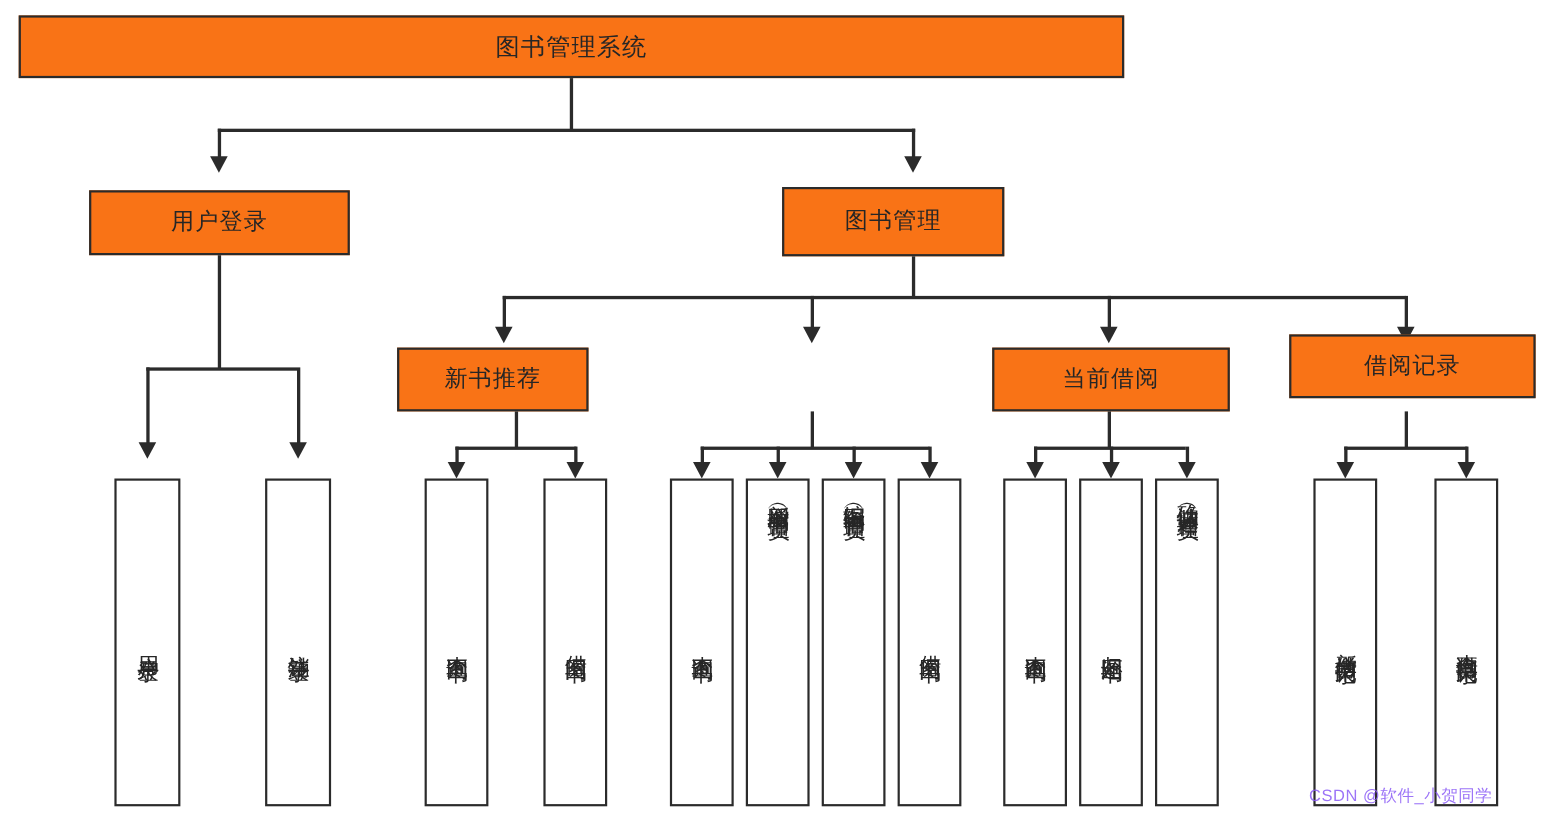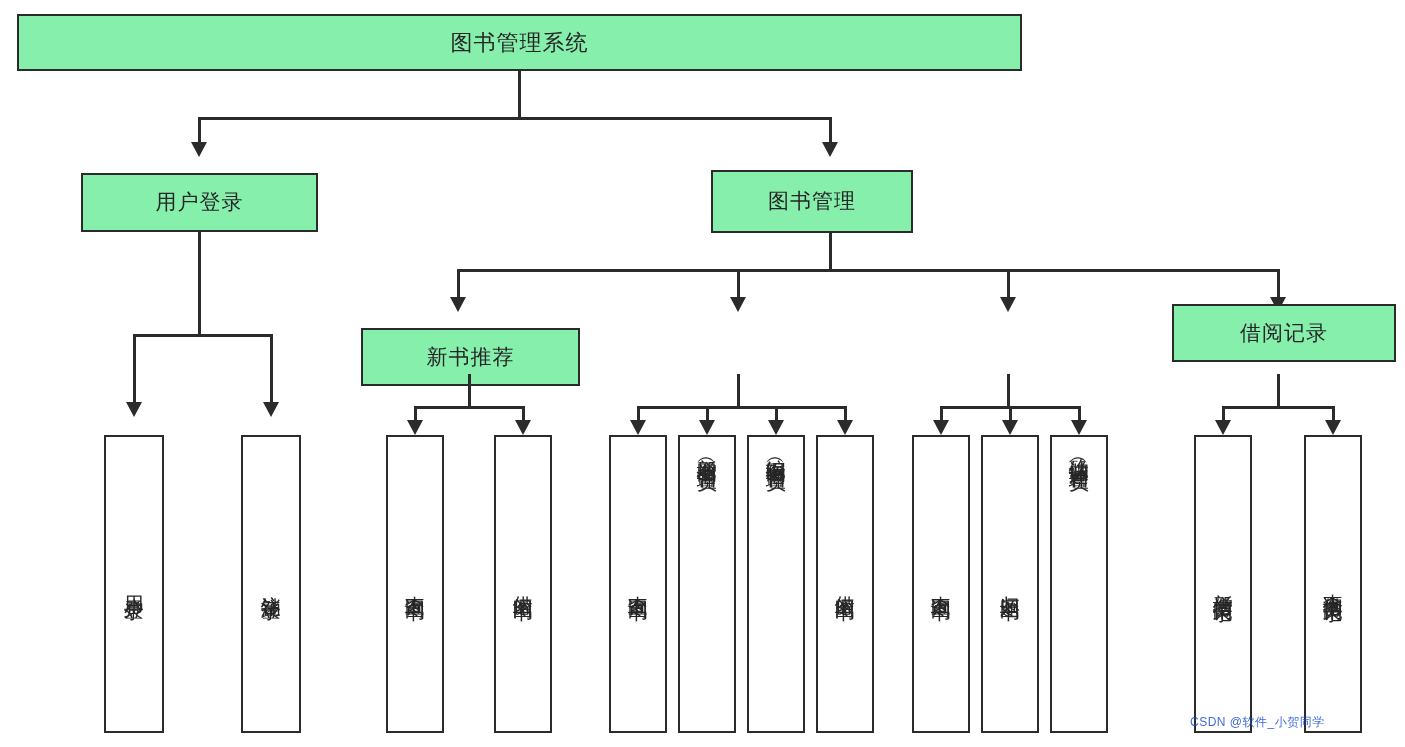--- a/index.html
+++ b/index.html
@@ -12,21 +12,21 @@
     position:relative;
     width:1405px;
     height:747px;
     background:#ffffff;
     overflow:hidden;
   }
   
   .node{
     position:absolute;
     box-sizing:border-box;
-    background:#86efac;
+    background:#f97316;
     border:2.5px solid #2b2b2b;
     display:flex;
     align-items:center;
     justify-content:center;
     text-align:center;
   }
   .node .lbl{
     font-size:21px;
     line-height:1.15;
     letter-spacing:1px;
@@ -63,22 +63,22 @@
   .arrow{
     position:absolute;
     width:0;height:0;
     border-left:8px solid transparent;
     border-right:8px solid transparent;
     border-top:15px solid #2b2b2b;
   }
   
   #watermark{
     position:absolute;
-    font-size:12px;
-    color:#1d4ed8;
+    font-size:15px;
+    color:#8b5cf6;
     letter-spacing:0.5px;
     white-space:nowrap;
     opacity:.85;
   }
 </style>
 </head>
 <body>
 
 <div id="canvas">
 
@@ -121,22 +121,25 @@
 
   <div class="ln vln" style="left:457px;top:269px;height:30px;"></div>
   <div class="arrow" style="left:450px;top:297px;"></div>
   <div class="ln vln" style="left:737px;top:269px;height:30px;"></div>
   <div class="arrow" style="left:730px;top:297px;"></div>
   <div class="ln vln" style="left:1007px;top:269px;height:30px;"></div>
   <div class="arrow" style="left:1000px;top:297px;"></div>
   <div class="ln vln" style="left:1277px;top:269px;height:30px;"></div>
   <div class="arrow" style="left:1270px;top:297px;"></div>
 
-  <div class="node" style="left:361px;top:328px;width:219px;height:58px;">
+  <div class="node" style="left:361px;top:316px;width:174px;height:58px;">
     <span class="lbl">新书推荐</span>
+  </div>
+  <div class="node" style="left:902px;top:316px;width:216px;height:58px;">
+    <span class="lbl">当前借阅</span>
   </div>
   <div class="node" style="left:1172px;top:304px;width:224px;height:58px;">
     <span class="lbl">借阅记录</span>
   </div>
 
   <div class="ln vln" style="left:468px;top:374px;height:34px;"></div>
   <div class="ln hln" style="left:414px;top:406px;width:110px;"></div>
   <div class="ln vln" style="left:414px;top:406px;height:17px;"></div>
   <div class="arrow" style="left:407px;top:420px;"></div>
   <div class="ln vln" style="left:522px;top:406px;height:17px;"></div>

